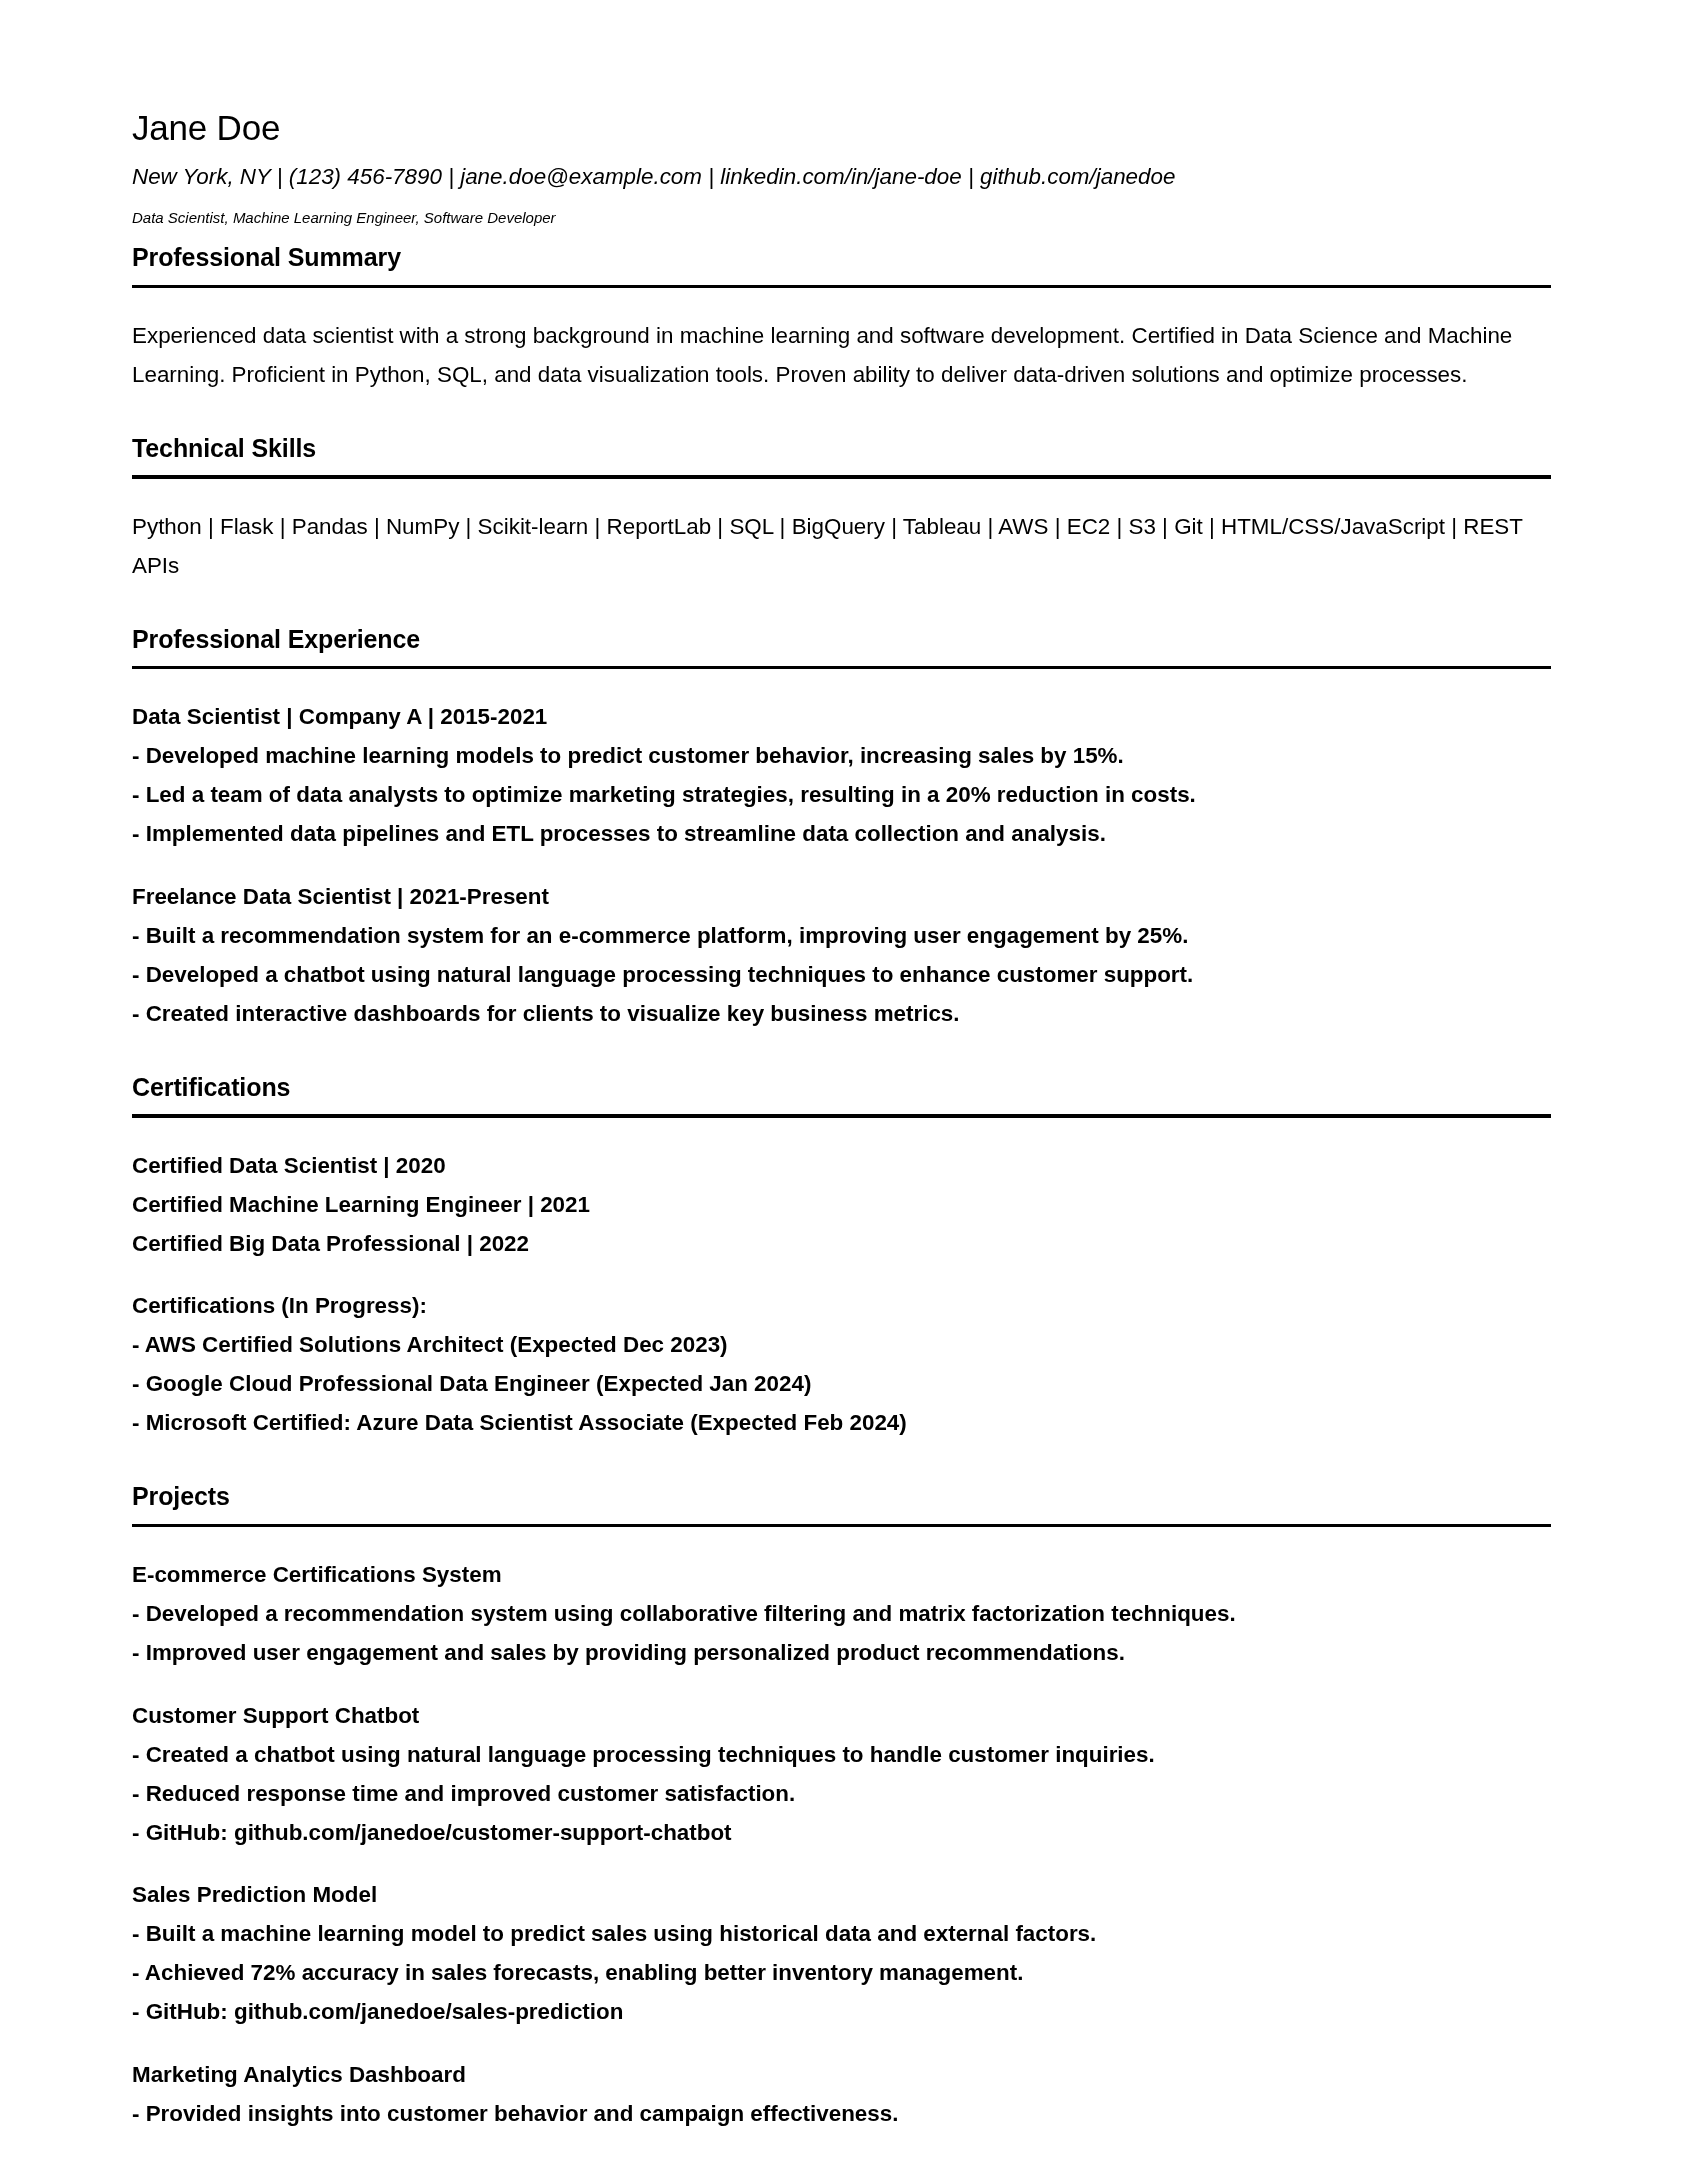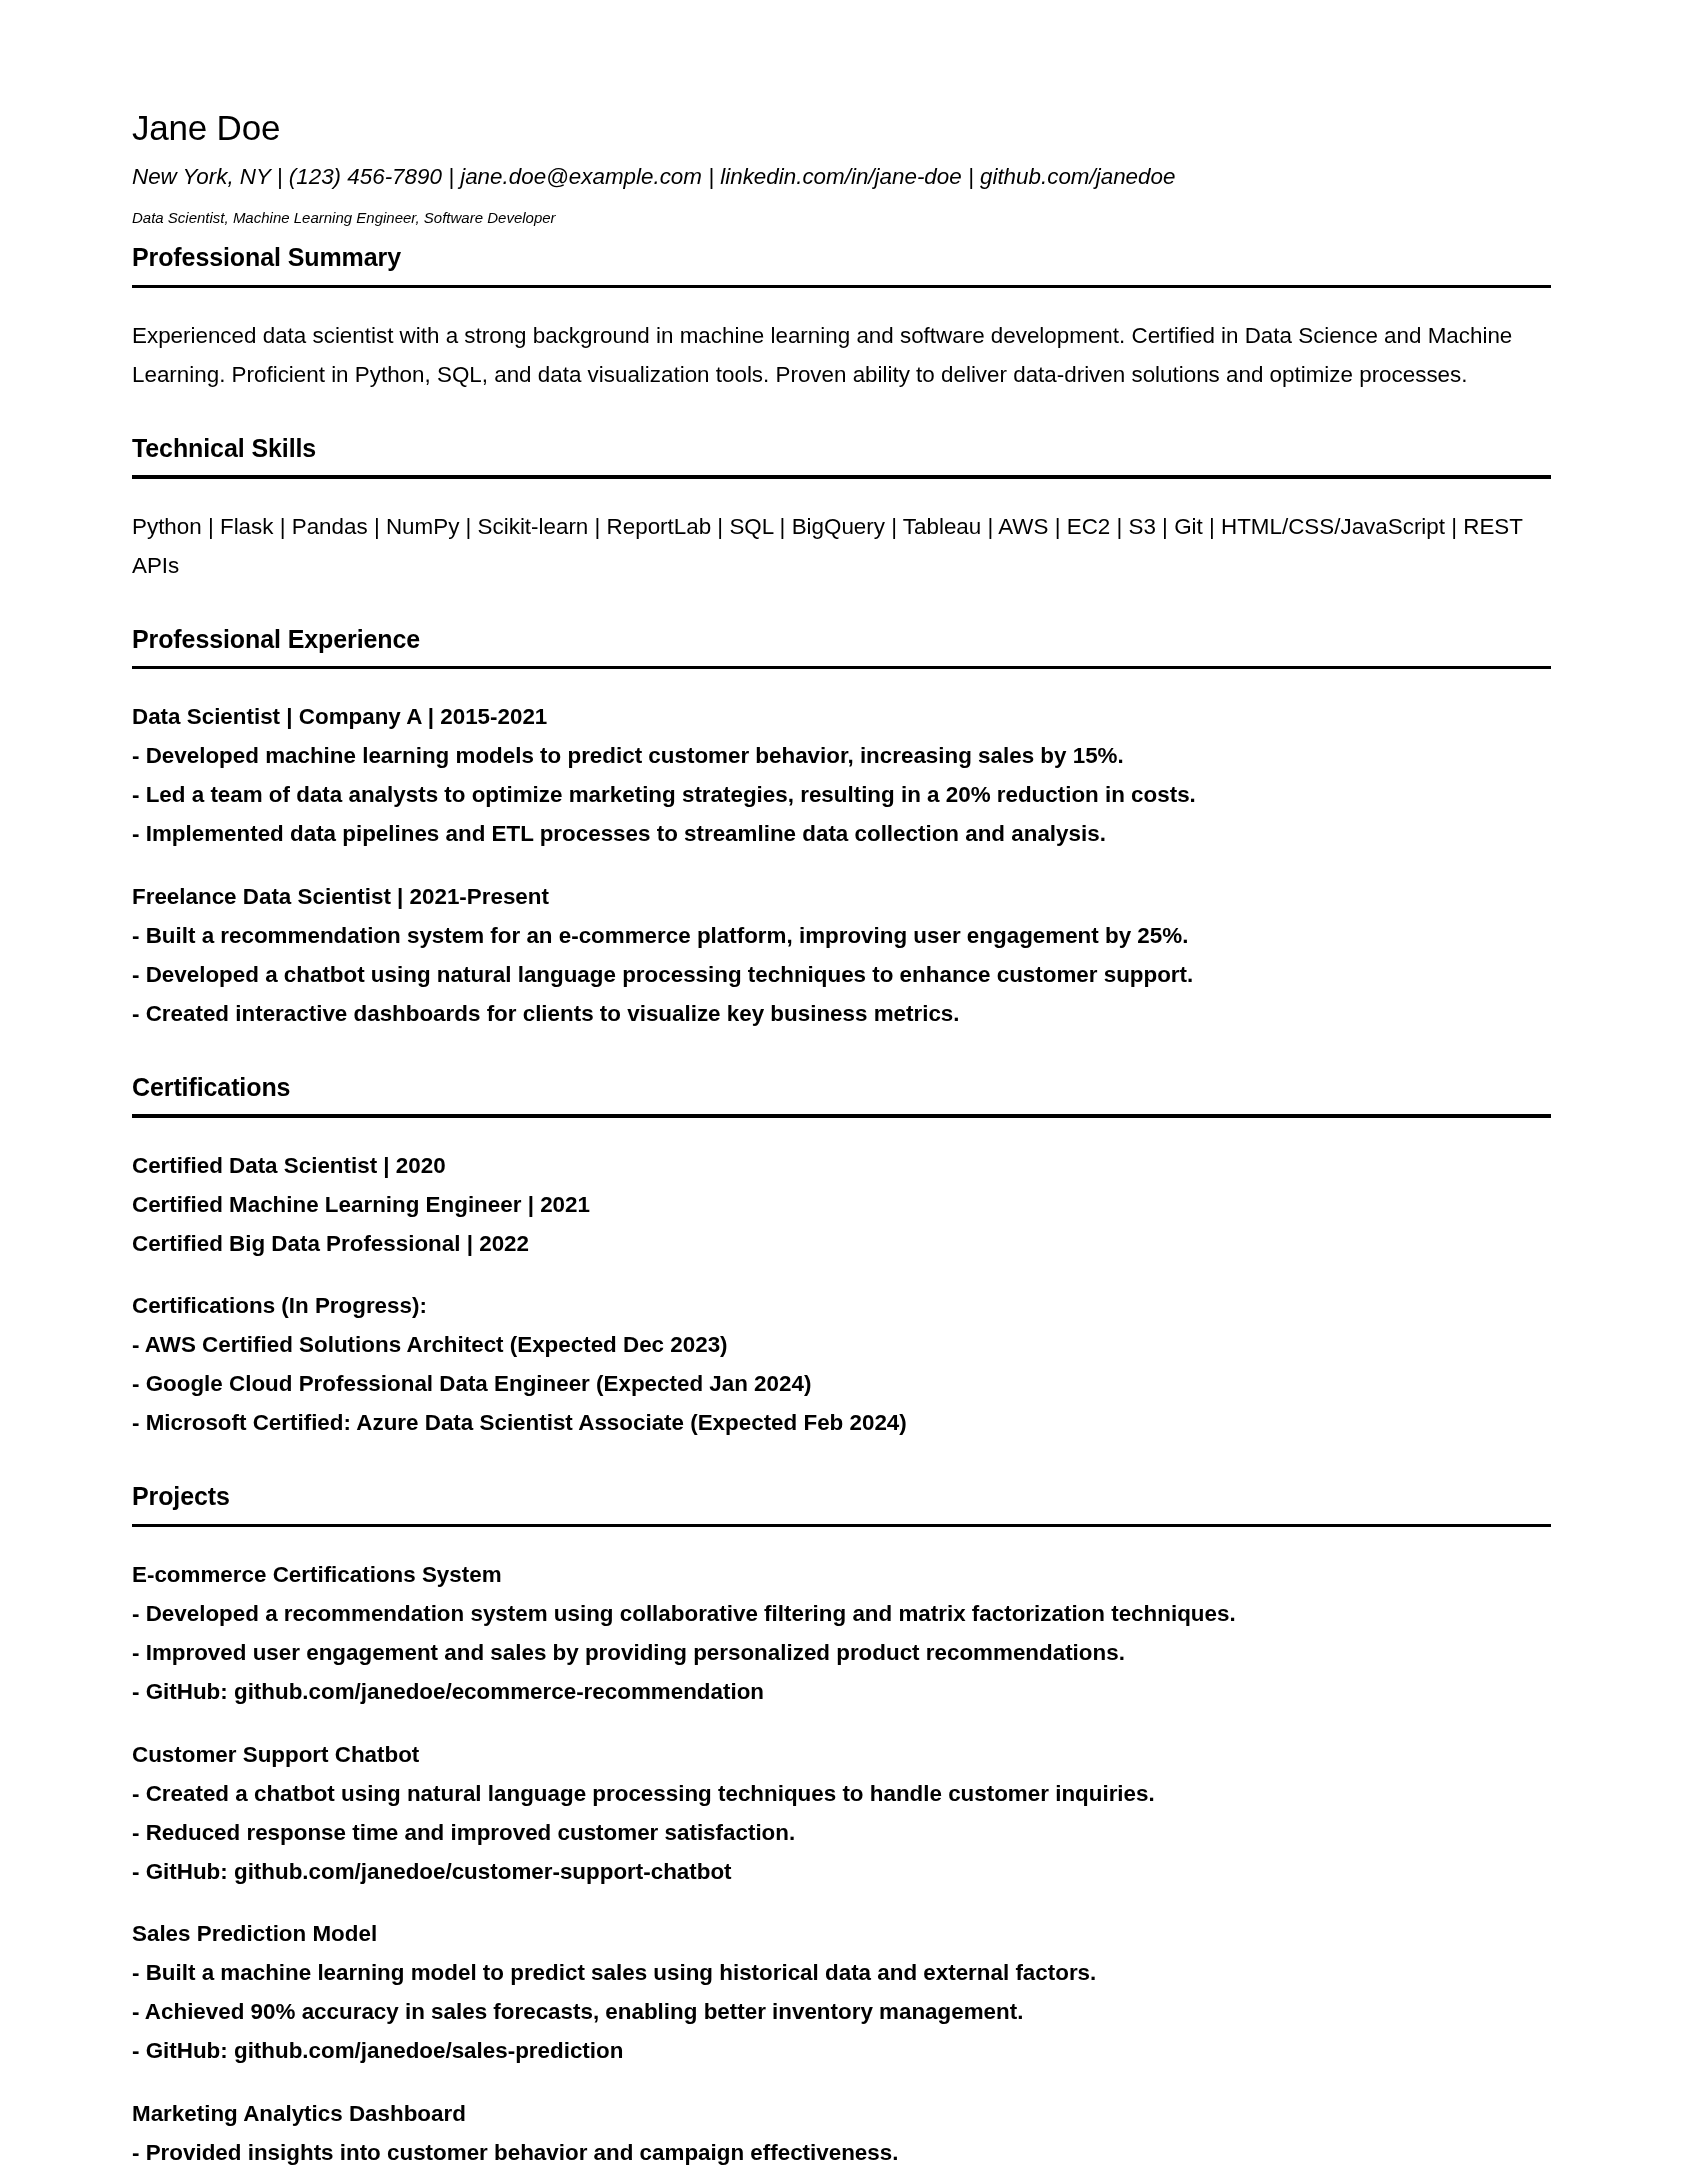--- a/index.html
+++ b/index.html
@@ -159,34 +159,33 @@
 
     <div class="section">
       <div class="section-heading">Projects</div>
       <div class="rule"></div>
       <div class="section-body">
 
         <div class="block">
           <p class="para">E-commerce Certifications System</p>
           <p class="para">- Developed a recommendation system using collaborative filtering and matrix factorization techniques.</p>
           <p class="para">- Improved user engagement and sales by providing personalized product recommendations.</p>
-          <p class="para">- GitHub: github.com/janedoe/ecommerce-recommendation</p>
         </div>
 
         <div class="block">
           <p class="para">Customer Support Chatbot</p>
           <p class="para">- Created a chatbot using natural language processing techniques to handle customer inquiries.</p>
           <p class="para">- Reduced response time and improved customer satisfaction.</p>
           <p class="para">- GitHub: github.com/janedoe/customer-support-chatbot</p>
         </div>
 
         <div class="block">
           <p class="para">Sales Prediction Model</p>
           <p class="para">- Built a machine learning model to predict sales using historical data and external factors.</p>
-          <p class="para">- Achieved 90% accuracy in sales forecasts, enabling better inventory management.</p>
+          <p class="para">- Achieved 72% accuracy in sales forecasts, enabling better inventory management.</p>
           <p class="para">- GitHub: github.com/janedoe/sales-prediction</p>
         </div>
 
         <div class="block">
           <p class="para">Marketing Analytics Dashboard</p>
           <p class="para">- Provided insights into customer behavior and campaign effectiveness.</p>
 
         </div>
 
       </div>

